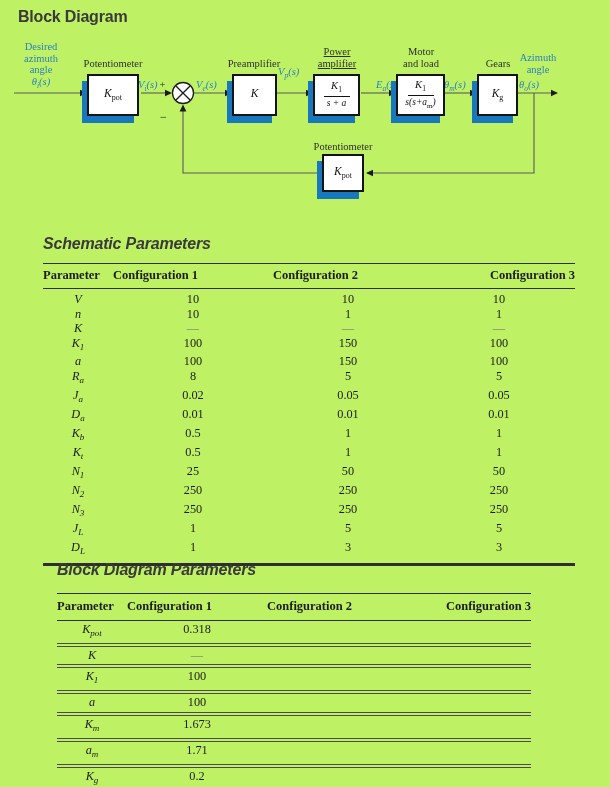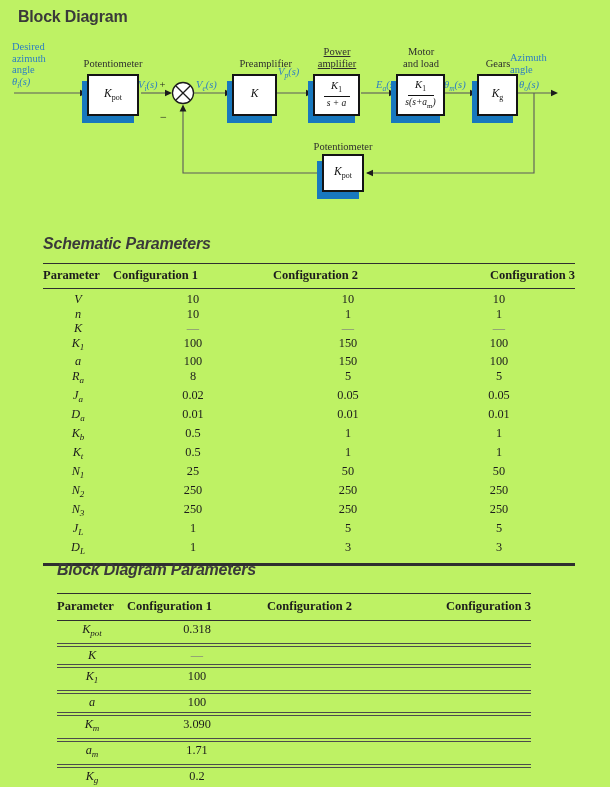--- a/index.html
+++ b/index.html
@@ -27,21 +27,21 @@
        display:flex;align-items:center;justify-content:center;
        font-size:11.5px;font-style:italic;color:#111;}
   .blk sub{font-size:8px;font-style:normal;}
   .frac{display:flex;flex-direction:column;align-items:center;line-height:1;}
   .frac .num{font-size:10.5px;}
   .frac .num sub{font-size:7.5px;}
   .frac .bar{width:26px;height:1px;background:#111;margin:2px 0 2px 0;}
   .frac .den{font-size:9.5px;white-space:nowrap;}
   .frac .den sub{font-size:7px;}
   .cap{position:absolute;font-size:10.5px;color:#2e2e2e;text-align:center;line-height:12px;}
-  .io-cap{position:absolute;font-size:10.5px;color:var(--signal-blue);line-height:11.5px;}
+  .io-cap{position:absolute;font-size:10.5px;color:var(--signal-blue);text-align:center;line-height:11.5px;}
   .io-cap .ital{font-style:italic;}
   .sig{position:absolute;font-size:10.5px;line-height:11px;font-style:italic;
        color:var(--signal-blue);white-space:nowrap;}
   .sig sub{font-size:7.5px;}
   .sig .op{font-style:normal;color:#1c1c1c;padding-left:2px;}
   .minus{position:absolute;font-size:12px;line-height:12px;color:#1c1c1c;font-style:normal;}
 
   
   .ptable{width:100%;}
   .thead,.trow{display:grid;align-items:baseline;}
@@ -118,21 +118,21 @@
 
     <span class="sig" style="left:138px;top:79px;"><i>V</i><sub>i</sub><span>(s)</span><span class="op">+</span></span>
     <span class="sig" style="left:196px;top:79px;"><i>V</i><sub>e</sub><span>(s)</span></span>
     <span class="sig" style="left:278px;top:66px;"><i>V</i><sub>p</sub><span>(s)</span></span>
     <span class="sig" style="left:360px;top:79px;padding-left:16px;"><i>E</i><sub>a</sub><span>(s)</span></span>
     <span class="sig" style="left:444px;top:79px;"><i>θ</i><sub>m</sub><span>(s)</span></span>
     <span class="sig" style="left:519px;top:79px;"><i>θ</i><sub>o</sub><span>(s)</span></span>
     <span class="minus" style="left:160px;top:111px;">−</span>
 
     <div class="cap" style="left:75px;top:58px;width:76px;">Potentiometer</div>
-    <div class="cap" style="left:216px;top:58px;width:76px;text-align:right;">Preamplifier</div>
+    <div class="cap" style="left:216px;top:58px;width:76px;">Preamplifier</div>
     <div class="cap" style="left:306px;top:46px;width:62px;text-decoration:underline;">
       <div>Power</div>
         <div>amplifier</div>
     </div>
     <div class="cap" style="left:390px;top:46px;width:62px;">
       <div>Motor</div>
         <div>and load</div>
     </div>
     <div class="cap" style="left:477px;top:58px;width:42px;">Gears</div>
     <div class="cap" style="left:305px;top:141px;width:76px;">Potentiometer</div>
@@ -298,21 +298,21 @@
             <span class="cell val"></span>
           </div>
           <div class="trow">
             <span class="cell param"><i>a</i></span>
             <span class="cell val">100</span>
             <span class="cell val"></span>
             <span class="cell val"></span>
           </div>
           <div class="trow">
             <span class="cell param"><i>K</i><sub>m</sub></span>
-            <span class="cell val">3.090</span>
+            <span class="cell val">1.673</span>
             <span class="cell val"></span>
             <span class="cell val"></span>
           </div>
           <div class="trow">
             <span class="cell param"><i>a</i><sub>m</sub></span>
             <span class="cell val">1.71</span>
             <span class="cell val"></span>
             <span class="cell val"></span>
           </div>
           <div class="trow">

